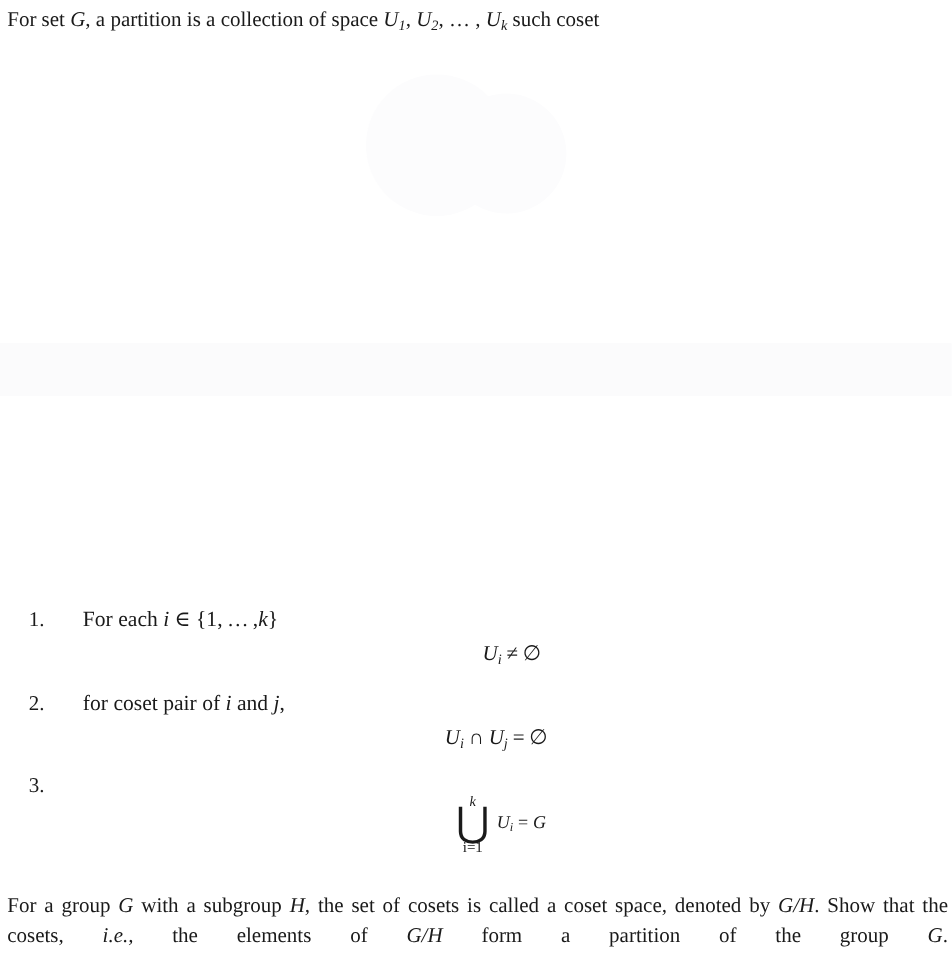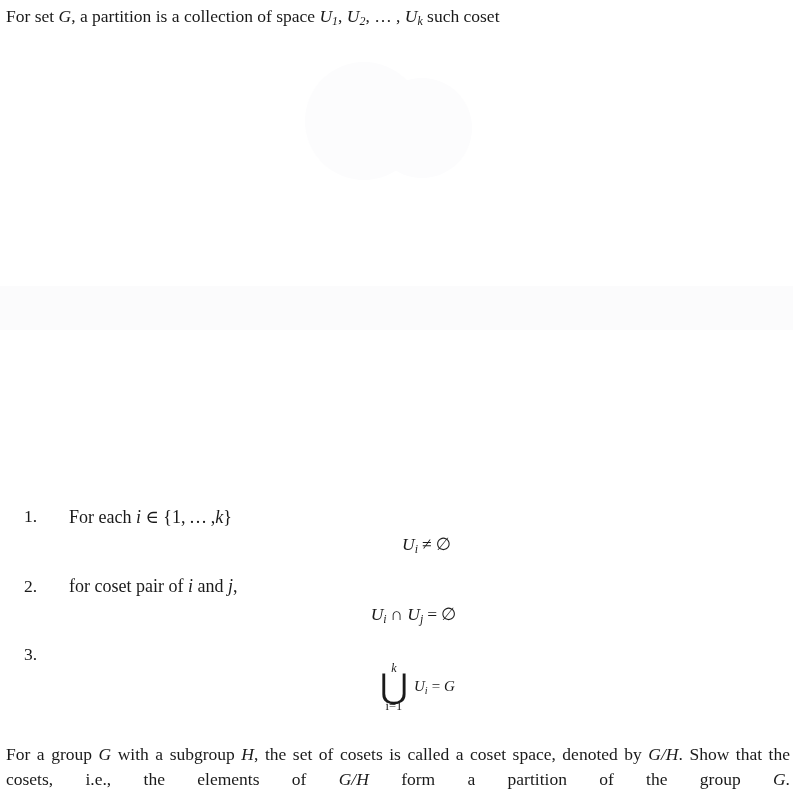--- a/index.html
+++ b/index.html
@@ -49,21 +49,21 @@
 
   
   .mi { font-style: italic; font-family: "Liberation Serif", "DejaVu Serif", serif; }
   sub {
     font-size: 0.68em;
     font-style: italic;
     line-height: 0;
     vertical-align: -0.28em;
   }
   .op { font-style: normal; }
-  .ital { }
+  .ital { font-style: italic; }
 
   
   #partition-list {
     position: absolute;
     left: 0; top: 506px;
     width: 793px;
   }
   .list-row {
     position: relative;
     height: 0;

